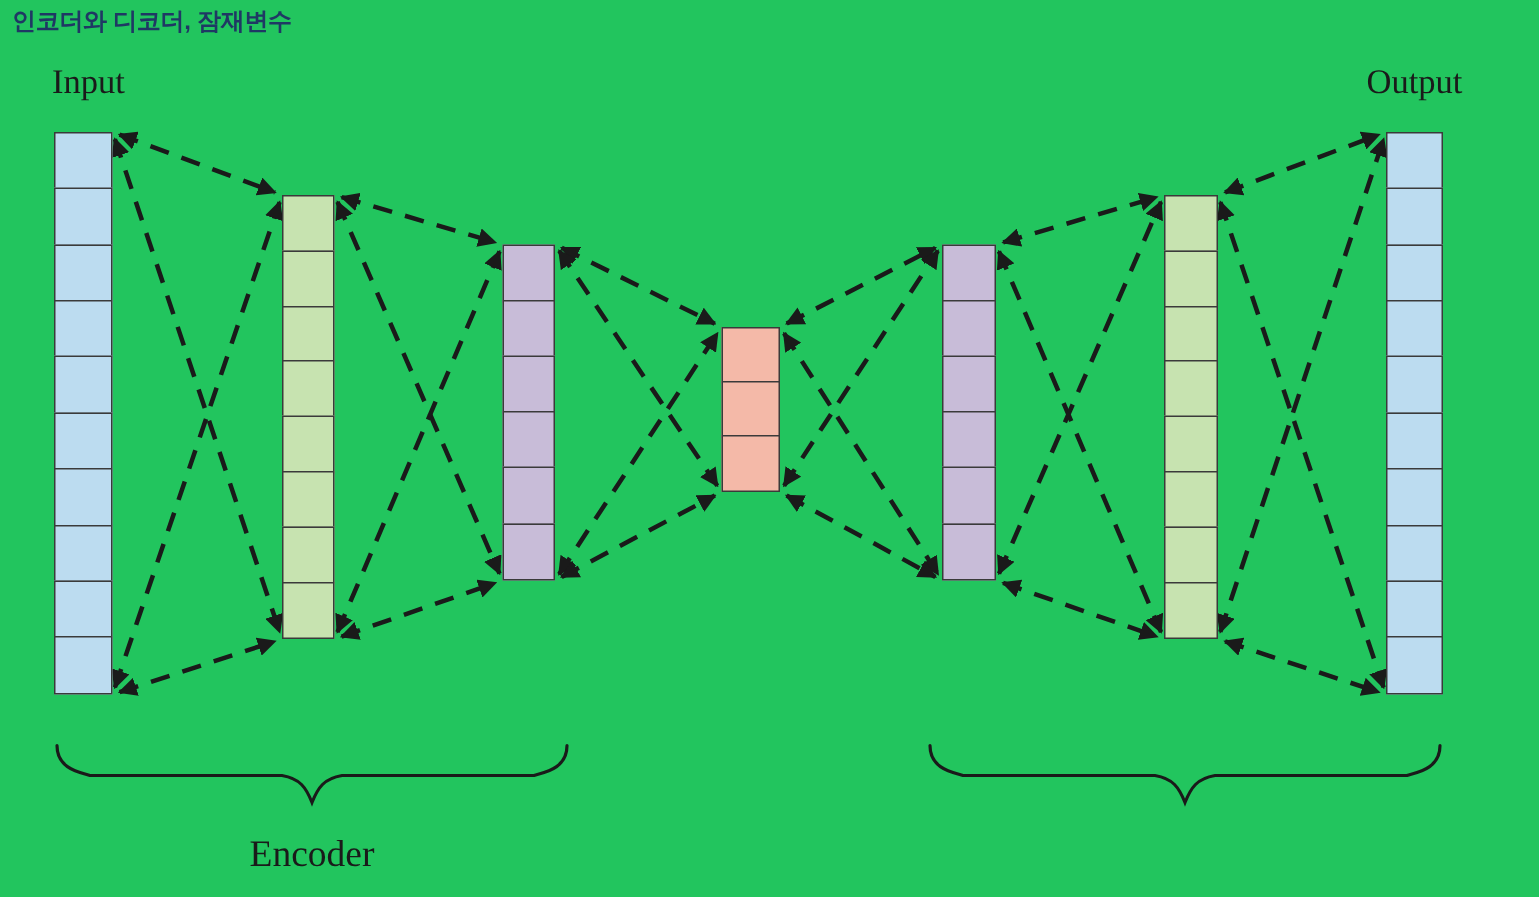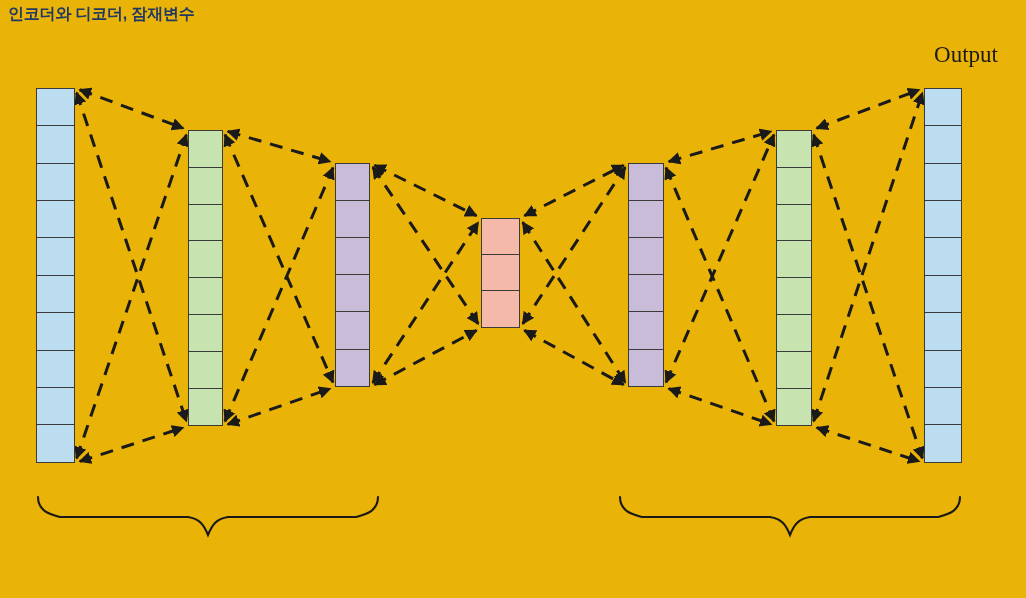--- a/index.html
+++ b/index.html
@@ -4,21 +4,21 @@
 <style>
   html, body {
     margin: 0;
     padding: 0;
     background: #ffffff;
   }
   #page {
     position: relative;
     width: 1026px;
     height: 598px;
-    background: #eab308;
+    background: #22c55e;
     overflow: hidden;
     font-family: "Liberation Serif", "DejaVu Serif", serif;
   }
   #title {
     position: absolute;
     left: 8px;
     top: 4px;
     font-family: "Liberation Sans", "DejaVu Sans", sans-serif;
     font-weight: bold;
     font-size: 16px;
@@ -63,23 +63,24 @@
   }
   .layer-cell:first-child { margin-top: 0; }
 </style>
 </head>
 <body>
 
 <div id="page">
 
   <div id="title">인코더와 디코더, 잠재변수</div>
 
+  <div class="axis-label" style="left:4px; top:42px; width:110px;">Input</div>
 
 
-  <div class="axis-label" style="left:888px; top:42px; width:110px;text-align:right;">Output</div>
+  <div class="axis-label" style="left:888px; top:42px; width:110px;">Output</div>
 
   <svg id="svg-layer" viewBox="0 0 1026 598">
     <defs>
       <marker id="arrowEnd" viewBox="0 0 10 10" refX="9" refY="5" markerWidth="4.2" markerHeight="4.2" orient="auto-start-reverse">
         <path d="M 0 0 L 10 5 L 0 10 z" fill="#1a1a1a"></path>
       </marker>
     </defs>
     <g id="connectors" fill="none" stroke="#1a1a1a" stroke-width="3" stroke-dasharray="13 9" stroke-linecap="butt" marker-start="url(#arrowEnd)" marker-end="url(#arrowEnd)">
         <line x1="79.68673945640938" y1="89.7419739572495" x2="183.31326054359062" y2="128.2580260427505"></line>
         <line x1="76.58534709374176" y1="92.74201166092668" x2="186.41465290625825" y2="421.25798833907334"></line>
@@ -173,14 +174,15 @@
         <div class="layer-cell" style="background: rgb(188, 220, 240);"></div>
         <div class="layer-cell" style="background: rgb(188, 220, 240);"></div>
         <div class="layer-cell" style="background: rgb(188, 220, 240);"></div>
         <div class="layer-cell" style="background: rgb(188, 220, 240);"></div>
         <div class="layer-cell" style="background: rgb(188, 220, 240);"></div>
         <div class="layer-cell" style="background: rgb(188, 220, 240);"></div>
         <div class="layer-cell" style="background: rgb(188, 220, 240);"></div>
       </div>
     </div>
 
+  <div class="brace-label" style="left:108px; top:556px; width:200px;">Encoder</div>
 
 </div>
 
 </body></html>

